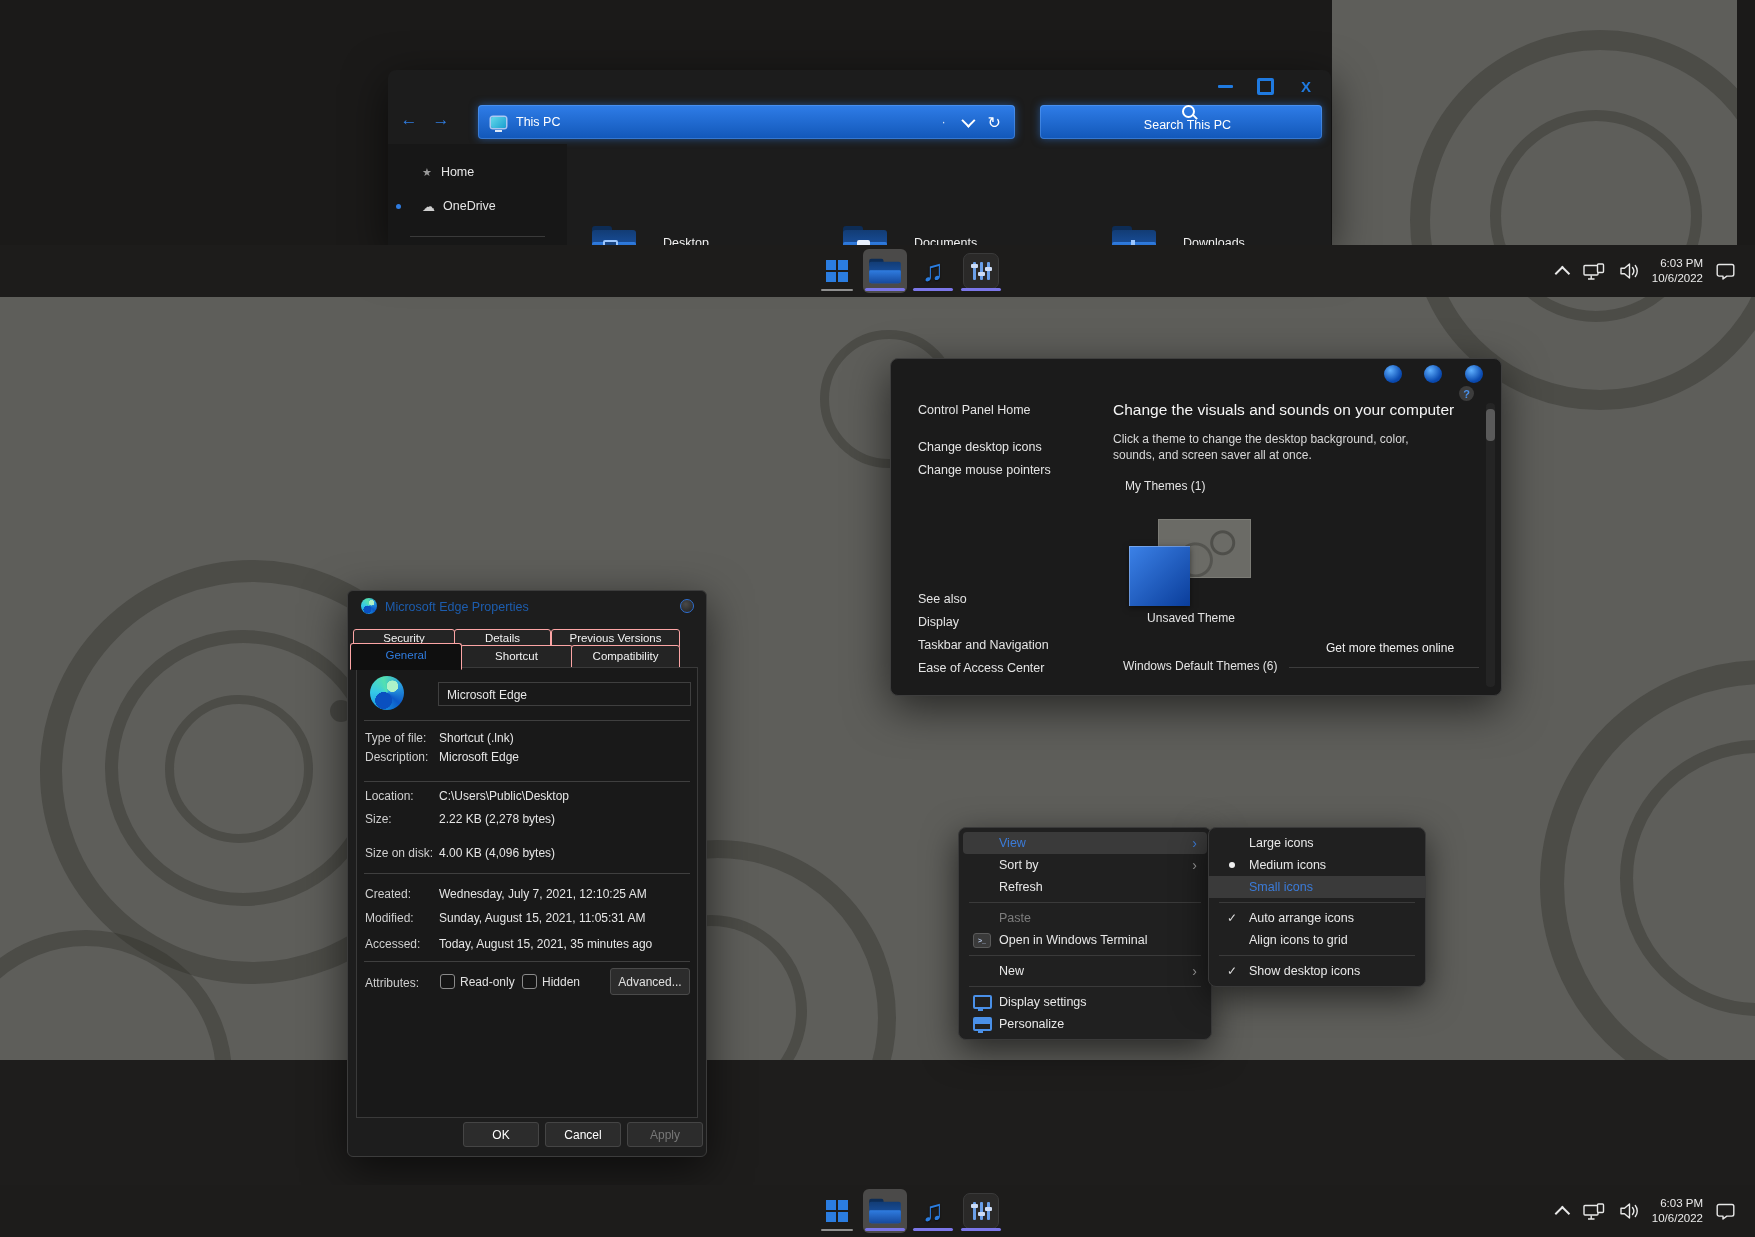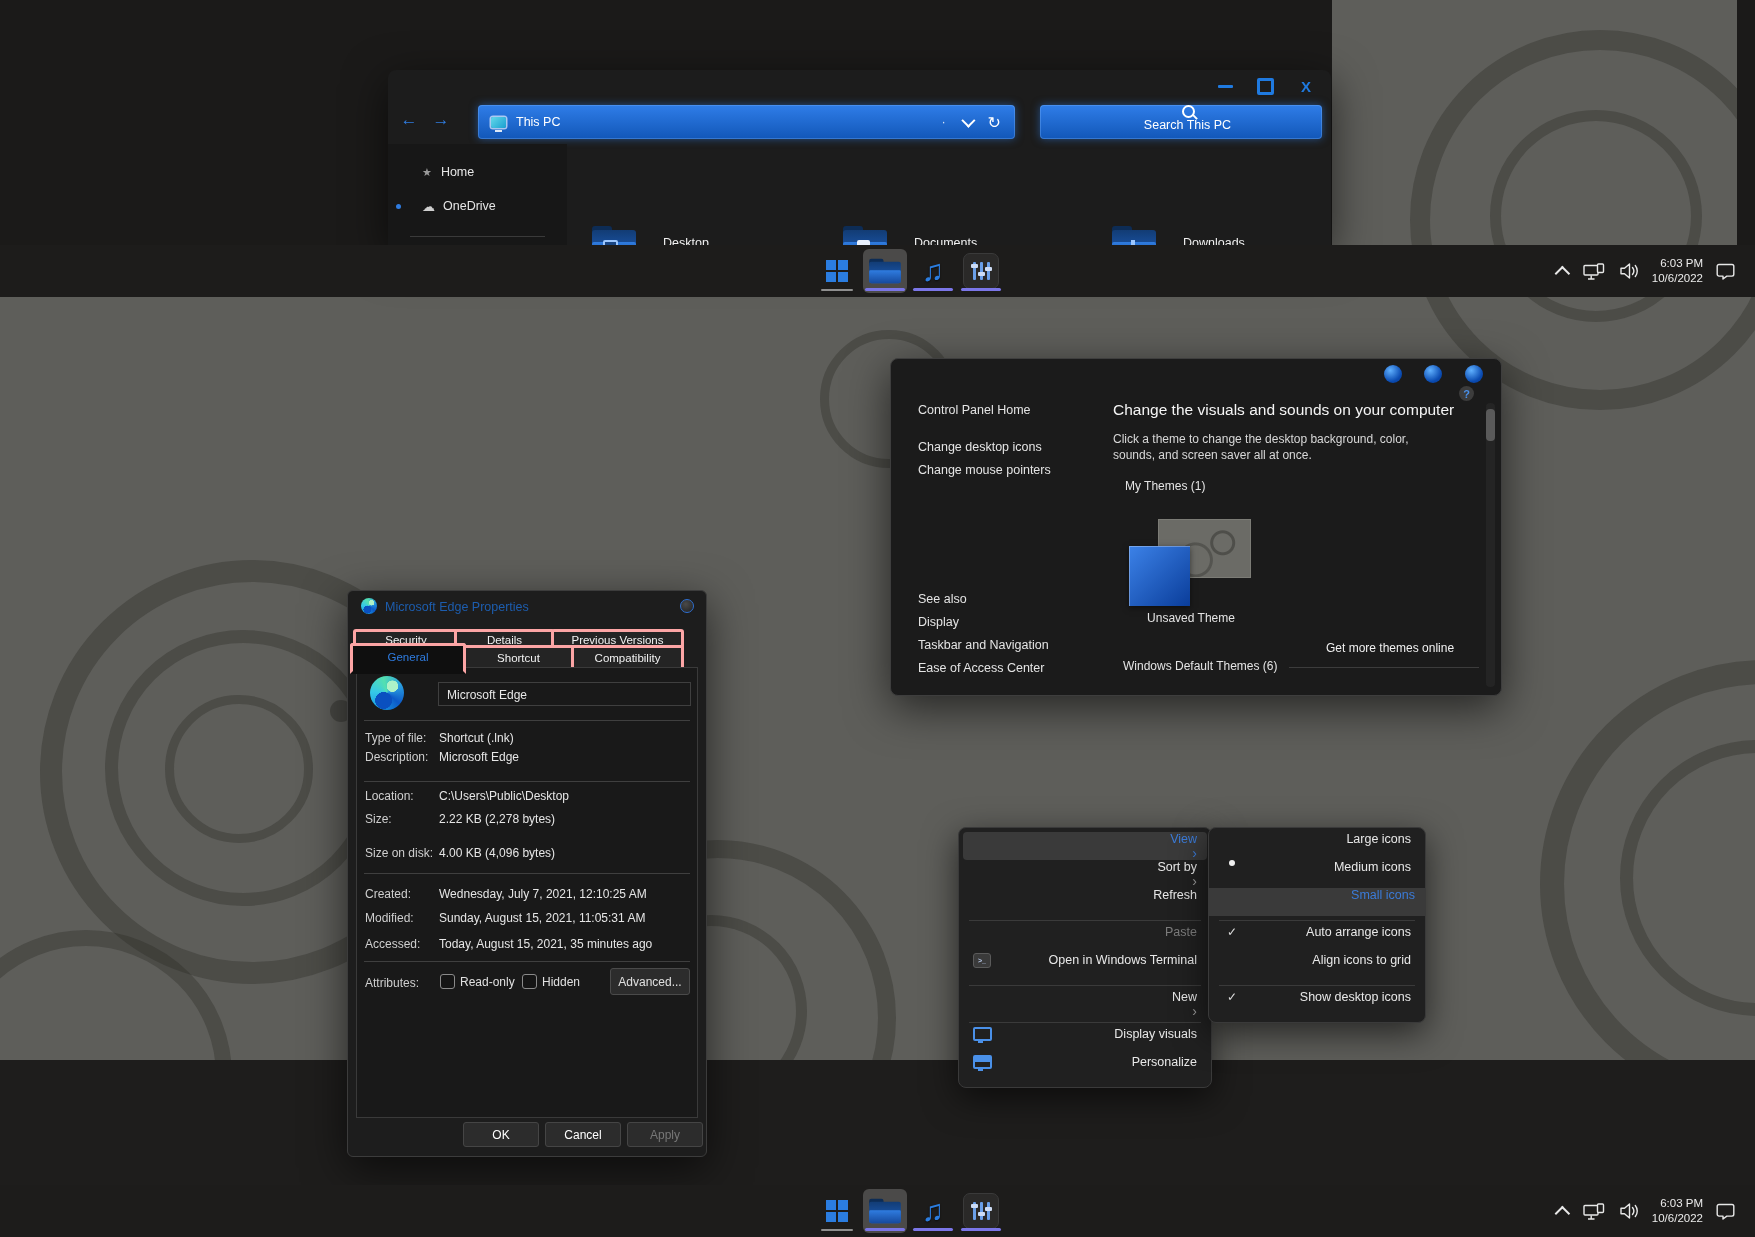--- a/index.html
+++ b/index.html
@@ -101,37 +101,37 @@
     radial-gradient(circle at 40% 70%,transparent 14px,rgba(50,50,46,.4) 15px,rgba(50,50,46,.4) 17px,transparent 18px);cursor:pointer;}
   .thumb-blue{position:absolute;left:238px;top:187px;width:61px;height:60px;cursor:pointer;
     background:linear-gradient(135deg,#3c82e8,#0a3d9a);box-shadow:inset 1px 1px 0 rgba(255,255,255,.3),0 2px 6px rgba(0,0,0,.5);}
   
   .props{left:347px;top:590px;width:358px;height:565px;background:#1d1d1d;
     border:1px solid #3c3c3c;border-radius:6px;z-index:3;}
   .edge{border-radius:50%;background:
     radial-gradient(circle at 66% 30%,#aef2c8 0 17%,transparent 18%),
     radial-gradient(circle at 40% 72%,#0a50c0 0 26%,transparent 27%),
     conic-gradient(from 130deg,#0c59c8,#1898e0,#35c8e8,#54e0b0,#2a9fe0,#0c59c8);}
-  .tab{position:absolute;background:#242424;border:3px solid #fca5a5;border-radius:3px 3px 0 0;
+  .tab{position:absolute;background:#242424;border:1px solid #fca5a5;border-radius:3px 3px 0 0;
     color:#f2f2f2;font-size:11.5px;text-align:center;cursor:pointer;}
   .tab.sel{background:#0f0f0f;color:#2f7ce0;z-index:2;border-bottom-color:#0f0f0f;}
   .ppanel{position:absolute;left:8px;top:76px;width:340px;height:449px;background:#191919;border:1px solid #3a3a3a;}
   .psep{position:absolute;left:7px;right:7px;height:1px;background:#3f3f3f;}
   .prow{position:absolute;left:8px;width:326px;height:16px;display:flex;font-size:12px;}
   .prow .pl{width:74px;color:#cfcfcf;}
   .prow .pv{color:#e6e6e6;}
   .cbx{position:absolute;width:13px;height:13px;background:#151515;border:1.5px solid #8a8a8a;border-radius:3px;cursor:pointer;}
   .cblabel{position:absolute;font-size:12px;color:#e0e0e0;}
   .namefield{position:absolute;left:81px;top:14px;width:253px;height:24px;border:1px solid #3f3f3f;
     color:#e8e8e8;font-size:12px;line-height:24px;padding-left:8px;box-sizing:border-box;background:#191919;}
   
   .menu{position:absolute;background:#202020;border:1px solid #3a3a3a;border-radius:8px;
     padding:4px 0;box-shadow:0 10px 34px rgba(0,0,0,.6);z-index:4;}
-  .mi{position:relative;height:28px;display:flex;align-items:flex-end;margin:0 4px;padding:0 10px 0 36px;
-    border-radius:4px;font-size:12.5px;color:#e8e8e8;cursor:pointer;white-space:nowrap;flex-direction:column;}
+  .mi{position:relative;height:22px;display:flex;align-items:center;margin:0 4px;padding:0 10px 0 36px;
+    border-radius:4px;font-size:12.5px;color:#e8e8e8;cursor:pointer;white-space:nowrap;}
   .mi .ic{position:absolute;left:9px;width:20px;display:flex;align-items:center;justify-content:center;}
   .mi .chev{margin-left:auto;font-size:14px;color:#9a9a9a;line-height:1;}
   .mi.hl{background:#3a3a3a;color:#3b7bd8;}
   .mi.hl .chev{color:#3b7bd8;}
   .mi.hl-full{background:#3a3a3a;color:#3b7bd8;margin:0;border-radius:0;padding-left:40px;}
   .mi.dis{color:#7d7d7d;cursor:default;}
   .msep{height:1px;background:#3a3a3a;margin:4px 10px;}
   .ic-term{width:16px;height:13px;background:#3a3a3a;border:1px solid #5a5a5a;border-radius:3px;
     color:#b8c8e8;font-size:7px;font-weight:bold;display:flex;align-items:center;justify-content:center;}
   .ic-mon{width:15px;height:10px;border:2px solid #4a90e8;border-radius:2px;position:relative;}
@@ -417,21 +417,21 @@
     <div class="msep"></div>
     <div class="mi">
       <span>New</span>
       <span class="chev">›</span>
     </div>
     <div class="msep"></div>
     <div class="mi">
       <span class="ic">
           <span class="ic-mon"></span>
         </span>
-      <span>Display visuals</span>
+      <span>Display settings</span>
     </div>
     <div class="mi">
       <span class="ic">
           <span class="ic-mon fill"></span>
         </span>
       <span>Personalize</span>
     </div>
   </nav>
 
   <nav class="menu" style="left:1208px;top:827px;width:216px;z-index:5;">

